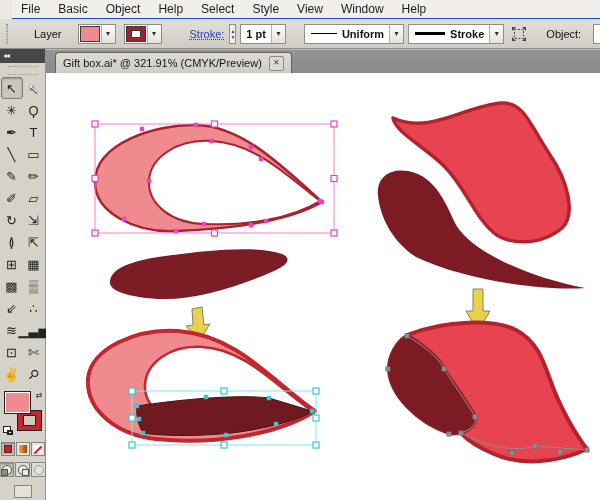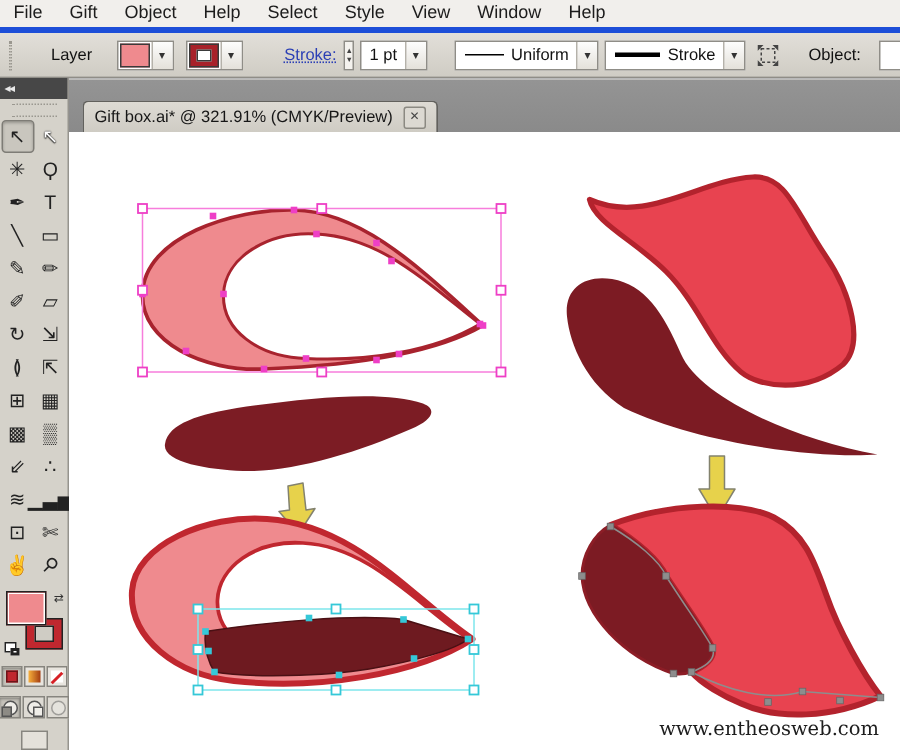--- a/index.html
+++ b/index.html
@@ -1,35 +1,35 @@
 <!DOCTYPE html>
 <html><head>
 <meta charset="utf-8">
 <style>
   html,body{margin:0;padding:0;}
   body{width:600px;height:500px;overflow:hidden;font-family:"Liberation Sans",sans-serif;background:#ece9e2;}
   #app{width:600px;height:500px;display:flex;flex-direction:column;}
 
   
-  .menubar{height:18px;background:#f1efec;border-bottom:4px solid #1d4ed8;display:flex;font-size:12px;color:#1c1c1c;}
+  .menubar{height:18px;background:#f1efec;border-bottom:1px solid #1d4ed8;display:flex;align-items:center;font-size:12px;color:#1c1c1c;margin-left:12px;}
   .menu-item{padding:1px 9px;cursor:default;}
 
   
   .controlbar{height:29px;background:linear-gradient(#e2dfd9,#cfccc4);border-bottom:1px solid #8f8d87;display:flex;align-items:center;font-size:11px;color:#111;white-space:nowrap;overflow:hidden;}
   .cb-grip{width:4px;height:20px;margin:0 6px 0 6px;border-left:1px dotted #9a978f;border-right:1px dotted #9a978f;}
   .cb-label{margin:0 8px 0 20px;}
   .swatch-group{display:flex;align-items:center;margin-left:8px;border:1px solid #8f8d87;background:#fff;height:18px;}
   .swatch{width:20px;height:16px;margin:1px;border:1px solid #3a3a3a;box-sizing:border-box;}
   .swatch.stroke-style{position:relative;}
   .swatch.stroke-style::after{content:"";position:absolute;left:4px;top:3px;right:4px;bottom:3px;background:#fff;border:1px solid #3a3a3a;}
   .dd-btn{width:13px;height:18px;display:flex;align-items:center;justify-content:center;font-size:8px;color:#333;border-left:1px solid #b5b2aa;background:linear-gradient(#fdfdfd,#e4e1da);}
   .stroke-link{color:#2b3fb5;text-decoration:underline dotted;margin-left:28px;}
   .spinner{width:13px;height:18px;margin-left:5px;border:1px solid #8f8d87;background:#f4f2ee;display:flex;flex-direction:column;align-items:center;justify-content:center;font-size:5px;color:#444;line-height:6px;}
   .combo{display:flex;align-items:center;height:18px;border:1px solid #8f8d87;background:#fff;margin-left:4px;}
-  .combo .combo-text{padding:0 5px;}
+  .combo .combo-text{padding:0 5px;font-weight:bold;}
   .line-sample{height:1px;background:#000;width:26px;margin-left:6px;}
   .line-sample.thick{height:3px;width:30px;}
   .cb-sep{width:1px;height:20px;background:#a5a29a;margin:0 7px;}
   .cb-icon{width:16px;height:16px;margin-left:8px;display:flex;align-items:center;justify-content:center;}
 
   
   .main{flex:1;display:flex;min-height:0;}
 
   
   .toolbar{width:45px;background:#d5d2ca;border-right:1px solid #96948e;display:flex;flex-direction:column;align-items:center;}
@@ -63,35 +63,35 @@
   .dmode{width:13px;height:13px;border:1px solid #87857f;background:#dedbd4;display:flex;align-items:center;justify-content:center;}
   .dmode.sel{box-shadow:inset 0 1px 2px rgba(0,0,0,.35);background:#c6c3bb;}
   .dmode .circ{width:8px;height:8px;border-radius:50%;border:1px solid #555;background:#efede8;position:relative;}
   .dmode .circ .sq{position:absolute;left:-2px;bottom:-2px;width:5px;height:5px;background:#8d8b85;border:1px solid #555;}
   .dmode.behind .circ .sq{left:auto;right:-2px;background:#efede8;}
   .dmode.inside .circ{opacity:.45;}
   .screenmode{width:16px;height:11px;margin-top:8px;border:1px solid #87857f;background:#e4e1da;}
 
   
   .docarea{flex:1;display:flex;flex-direction:column;min-width:0;}
-  .tabbar{height:36px;background:linear-gradient(#949494,#8a8a8a);display:flex;align-items:flex-end;padding-left:9px;border-top:1px solid #b9b9b9;box-sizing:border-box;}
+  .tabbar{height:24px;background:linear-gradient(#949494,#8a8a8a);display:flex;align-items:flex-end;padding-left:9px;border-top:1px solid #b9b9b9;box-sizing:border-box;}
   .tab{height:20px;background:linear-gradient(#dedbd4,#cfccc4);border:1px solid #62615d;border-bottom:none;border-radius:4px 4px 0 0;display:flex;align-items:center;padding:0 7px;font-size:11px;color:#161616;gap:7px;}
   .tab-close{width:13px;height:13px;border:1px solid #8b8982;background:#dcd9d2;font-size:8px;line-height:11px;text-align:center;color:#444;border-radius:2px;}
   .canvas{flex:1;background:#fff;position:relative;overflow:hidden;}
   .canvas svg{position:absolute;left:0;top:0;}
   .watermark{position:absolute;right:14px;bottom:6px;font-family:"DejaVu Serif",serif;font-size:13px;color:#1d1d1d;}
 </style>
 </head>
 <body>
 
 <div id="app">
 
   <div class="menubar">
       <span class="menu-item">File</span>
-      <span class="menu-item">Gift</span>
+      <span class="menu-item">Basic</span>
       <span class="menu-item">Object</span>
       <span class="menu-item">Help</span>
       <span class="menu-item">Select</span>
       <span class="menu-item">Style</span>
       <span class="menu-item">View</span>
       <span class="menu-item">Window</span>
       <span class="menu-item">Help</span>
     </div>
 
   <div class="controlbar">
@@ -340,17 +340,16 @@
             <rect x="339.8" y="293.8" width="4.4" height="4.4" fill="#8d8d8d" stroke="#666" stroke-width="0.5"></rect>
             <rect x="395.8" y="293.8" width="4.4" height="4.4" fill="#8d8d8d" stroke="#666" stroke-width="0.5"></rect>
             <rect x="426.8" y="341.8" width="4.4" height="4.4" fill="#8d8d8d" stroke="#666" stroke-width="0.5"></rect>
             <rect x="412.8" y="357.8" width="4.4" height="4.4" fill="#8d8d8d" stroke="#666" stroke-width="0.5"></rect>
             <rect x="400.8" y="358.8" width="4.4" height="4.4" fill="#8d8d8d" stroke="#666" stroke-width="0.5"></rect>
             <rect x="463.8" y="377.8" width="4.4" height="4.4" fill="#8d8d8d" stroke="#666" stroke-width="0.5"></rect>
             <rect x="486.8" y="370.8" width="4.4" height="4.4" fill="#8d8d8d" stroke="#666" stroke-width="0.5"></rect>
             <rect x="511.8" y="376.8" width="4.4" height="4.4" fill="#8d8d8d" stroke="#666" stroke-width="0.5"></rect>
             <rect x="538.8" y="374.8" width="4.4" height="4.4" fill="#8d8d8d" stroke="#666" stroke-width="0.5"></rect>
           </svg>
-        <div class="watermark">www.entheosweb.com</div>
       </div>
     </div>
   </div>
 </div>
 
 </body></html>

